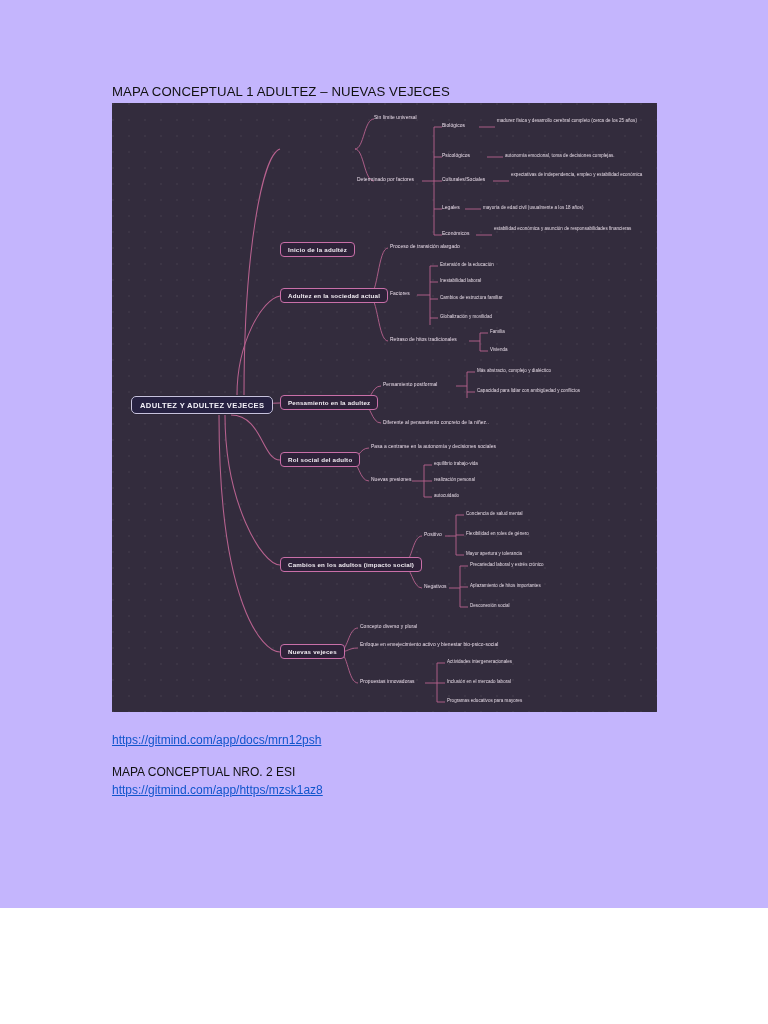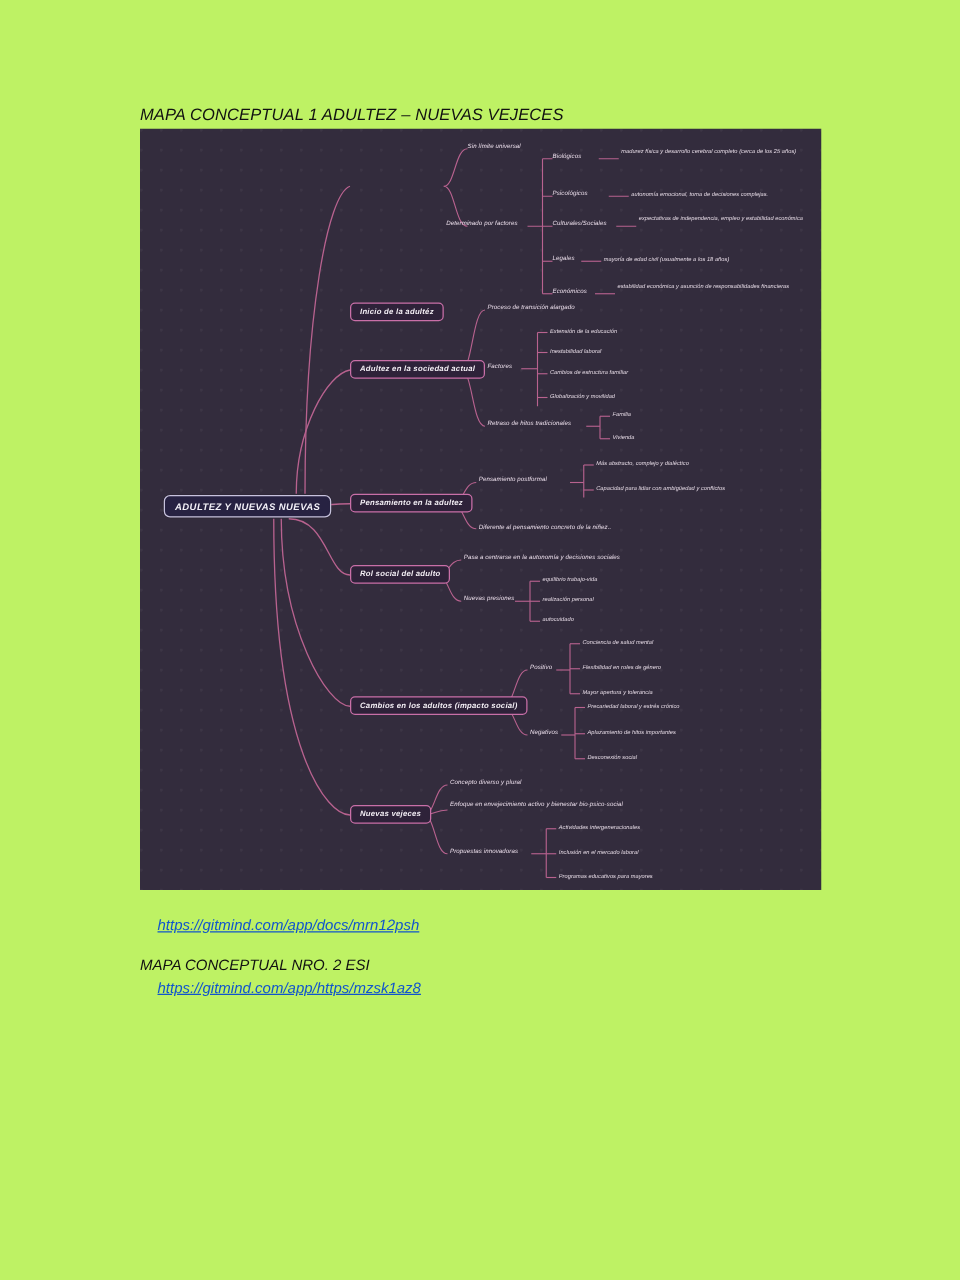--- a/index.html
+++ b/index.html
@@ -13,23 +13,22 @@
     height: 1024px;
     font-family: "Liberation Sans", sans-serif;
     color: #111111;
     position: relative;
     overflow: hidden;
   }
   .page {
     position: absolute;
     left: 0; top: 0;
     width: 768px;
-    height: 1024px;
-    background: #bef264;
-    font-style: italic;
+    height: 908px;
+    background: #c4b5fd;
   }
   .doc-heading {
     position: absolute;
     left: 112px;
     top: 84px;
     font-size: 13.2px;
     letter-spacing: 0.1px;
     color: #111111;
     white-space: nowrap;
   }
@@ -103,21 +102,20 @@
     white-space: nowrap;
   }
   
   .link-line {
     position: absolute;
     left: 112px;
     font-size: 12px;
     color: #1155cc;
     text-decoration: underline;
     white-space: nowrap;
-    margin-left: 14px;
   }
   .plain-line {
     position: absolute;
     left: 112px;
     font-size: 12px;
     color: #111111;
     white-space: nowrap;
   }
   #link1 { top: 733px; }
   #label2 { top: 765px; }
@@ -210,21 +208,21 @@
         <path d="M227,549 C236,549 236,545 246,545"></path>
         <path d="M227,549 C236,549 236,580 246,580"></path>
         <path d="M313,580 L325,580"></path>
         <path d="M325,560 L325,599"></path>
         <path d="M325,560 L333,560"></path>
         <path d="M325,580 L333,580"></path>
         <path d="M325,599 L333,599"></path>
       </g>
     </svg>
 
-    <div class="node node-root" style="left:19px; top:293px;">ADULTEZ Y NUEVAS NUEVAS</div>
+    <div class="node node-root" style="left:19px; top:293px;">ADULTEZ Y ADULTEZ VEJECES</div>
 
     <div class="node node-topic" style="left:168px; top:139px;">Inicio de la adultéz</div>
     <div class="leaf-mid" style="left:262px; top:11px;">Sin límite universal</div>
     <div class="leaf-mid" style="left:245px; top:73px;">Determinado por factores</div>
 
     <div class="leaf-mid" style="left:330px; top:19px;">Biológicos</div>
     <div class="leaf wrap" style="left:385px; top:15px; width:150px;">madurez física y desarrollo cerebral completo (cerca de los 25 años)</div>
 
     <div class="leaf-mid" style="left:330px; top:49px;">Psicológicos</div>
     <div class="leaf" style="left:393px; top:50px;">autonomía emocional, toma de decisiones complejas.</div>

